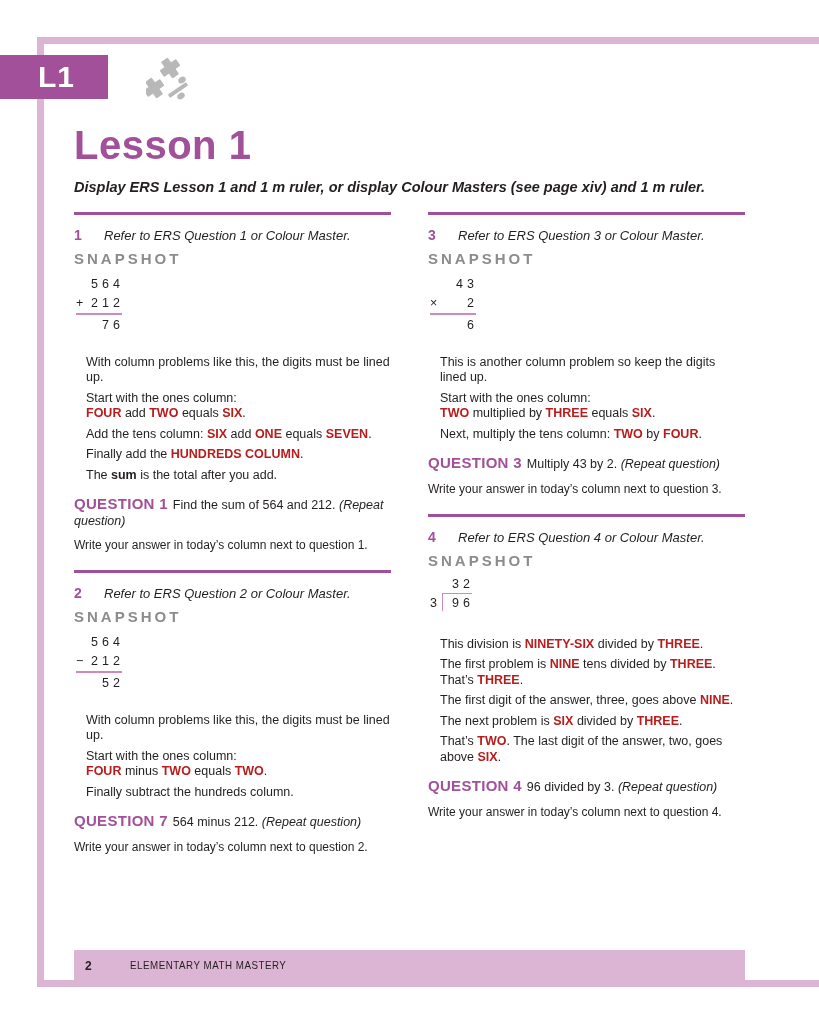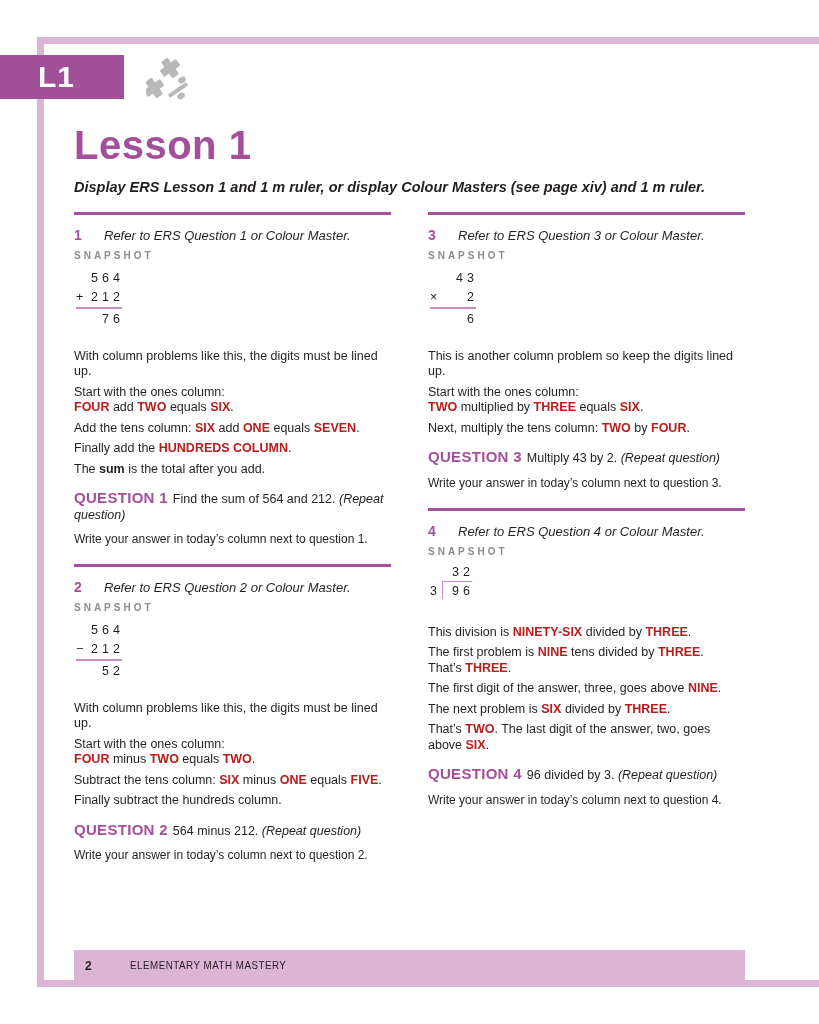--- a/index.html
+++ b/index.html
@@ -3,51 +3,51 @@
 <meta charset="utf-8">
 <style>
   * { box-sizing: border-box; margin: 0; padding: 0; }
   html, body { width: 819px; height: 1024px; background: #ffffff; overflow: hidden; }
   body { position: relative; font-family: "Liberation Sans", sans-serif; color: #231f20; }
 
   .frame-top { position: absolute; left: 37px; top: 37px; width: 782px; height: 7px; background: #dcb4d4; }
   .frame-left { position: absolute; left: 37px; top: 37px; width: 7px; height: 950px; background: #dcb4d4; }
   .frame-bottom { position: absolute; left: 37px; top: 980px; width: 782px; height: 7px; background: #dcb4d4; }
 
-  .lesson-tab { position: absolute; left: 0; top: 55px; width: 124px; height: 44px; background: #a2509a;
+  .lesson-tab { position: absolute; left: 0; top: 55px; width: 108px; height: 44px; background: #a2509a;
     color: #fff; font-weight: bold; font-size: 30px; line-height: 44px; padding-left: 38px; letter-spacing: 1px; }
   .ops-icon { position: absolute; left: 146px; top: 56px; width: 50px; height: 46px; }
 
   .page-title { position: absolute; left: 74px; top: 123px; font-size: 40px; font-weight: bold; color: #a2509a; letter-spacing: 0.5px; }
   .subtitle { position: absolute; left: 74px; top: 179px; font-size: 14.5px; font-weight: bold; font-style: italic; color: #231f20; }
 
   .col { position: absolute; width: 317px; }
   .col-left { left: 74px; top: 212px; }
   .col-right { left: 428px; top: 212px; }
 
   .section-rule { height: 3px; background: #a2509a; margin-bottom: 12px; }
   .section-head { display: flex; align-items: baseline; font-size: 13px; }
   .sec-num { color: #a2509a; font-weight: bold; font-size: 14px; width: 30px; }
   .sec-ref { font-style: italic; }
-  .snapshot { font-size: 10px; font-weight: bold; color: #8c8c8c; letter-spacing: 3px; margin-top: 7px; }
+  .snapshot { font-size: 15px; font-weight: bold; color: #8c8c8c; letter-spacing: 3px; margin-top: 7px; }
 
   .sum { font-family: "Liberation Sans", sans-serif; font-size: 12.5px; margin-top: 8px; margin-left: 2px; width: 46px; }
   .sum .row { display: flex; justify-content: flex-end; height: 19px; line-height: 19px; letter-spacing: 0; }
   .sum .row span { display: inline-block; width: 11px; text-align: center; }
   .sum .row .op { margin-right: auto; width: 10px; text-align: left; }
   .sum .line { height: 1.5px; background: #c98bc0; margin-bottom: 1px; }
 
   .div-box { margin-top: 8px; margin-left: 2px; font-size: 12.5px; position: relative; height: 40px; width: 60px; }
   .div-quot { position: absolute; left: 20px; top: 0; }
   .div-quot span, .div-dividend span { display: inline-block; width: 11px; text-align: center; }
   .div-divisor { position: absolute; left: 0; top: 19px; }
   .div-dividend { position: absolute; left: 20px; top: 19px; }
   .div-bracket { position: absolute; left: 12px; top: 16px; width: 30px; height: 18px; border-top: 1.5px solid #c98bc0; border-left: 1.5px solid #c98bc0; border-top-left-radius: 0 8px; }
 
-  .para { font-size: 12.5px; line-height: 15.5px; margin-top: 5px; }
+  .para { font-size: 12.5px; line-height: 15.5px; margin-top: 5px; margin-left: 12px; }
   .para.first { margin-top: 20px; }
   .hl { color: #b91c1c; font-weight: bold; }
   .bold { font-weight: bold; }
 
   .question { margin-top: 13px; font-size: 12.5px; line-height: 15.5px; }
   .q-label { color: #a2509a; font-weight: bold; font-size: 15px; margin-right: 5px; letter-spacing: 0.3px; }
   .italic { font-style: italic; }
   .answer-note { font-size: 12px; margin-top: 9px; }
   .section-gap { margin-top: 18px; }
 
@@ -133,23 +133,22 @@
           <span>2</span>
         </div>
         <div class="line"></div>
         <div class="row">
           <span>5</span>
           <span>2</span>
         </div>
       </div>
       <p class="para first"><span>With column problems like this, the digits must be lined up.</span></p>
       <p class="para"><span>Start with the ones column:</span><br><span class="hl">FOUR</span><span> minus </span><span class="hl">TWO</span><span> equals </span><span class="hl">TWO</span><span>.</span></p>
-      <p class="para"><span>Subtract the tens column: </span><span class="hl">SIX</span><span> minus </span><span class="hl">ONE</span><span> equals </span><span class="hl">FIVE</span><span>.</span></p>
       <p class="para"><span>Finally subtract the hundreds column.</span></p>
-      <div class="question"><span class="q-label">QUESTION 2</span><span>564 minus 212.</span> <span class="italic">(Repeat question)</span></div>
+      <div class="question"><span class="q-label">QUESTION 7</span><span>564 minus 212.</span> <span class="italic">(Repeat question)</span></div>
       <p class="answer-note">Write your answer in today’s column next to question 2.</p>
     </div>
 </div>
 
 <div class="col col-right">
   <div class="section">
       <div class="section-rule"></div>
       <div class="section-head">
         <span class="sec-num">3</span>
         <span class="sec-ref">Refer to ERS Question 3 or Colour Master.</span>

